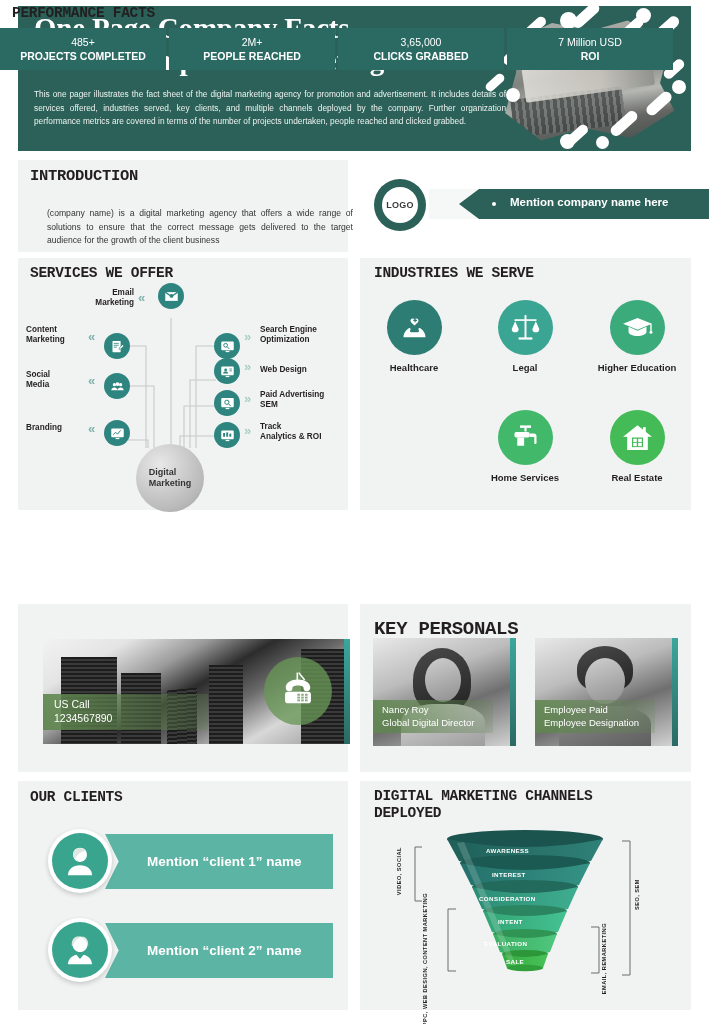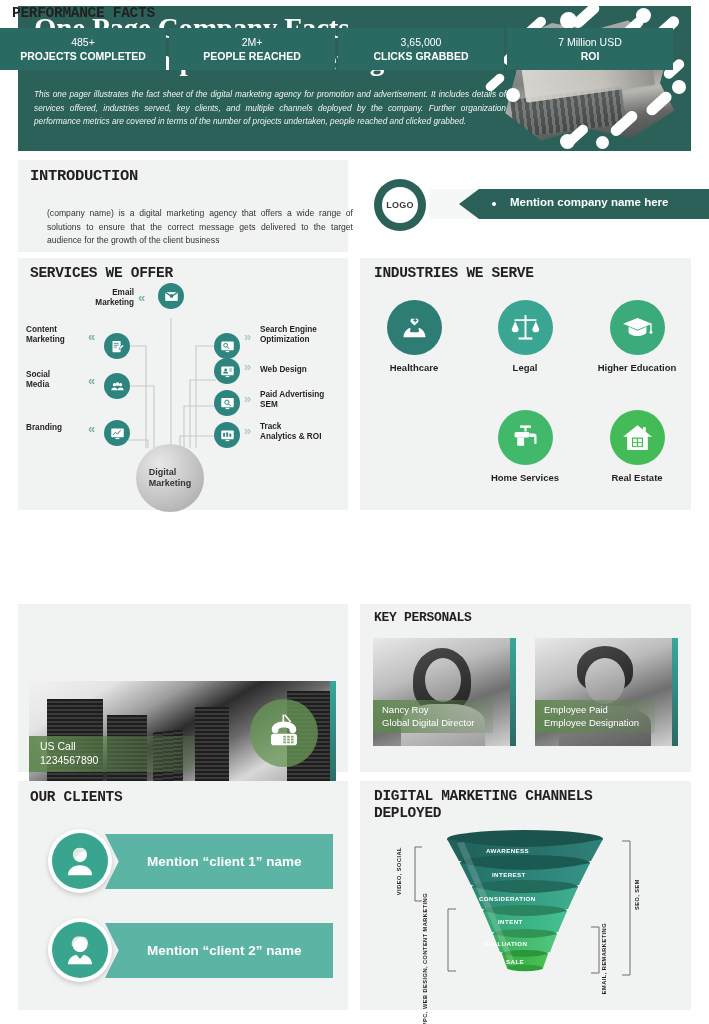--- a/index.html
+++ b/index.html
@@ -19,21 +19,21 @@
   }
   .header-title{
     position:absolute;left:16px;top:6px;width:470px;
     font-family:"Liberation Serif", serif;
     font-weight:bold;color:#ffffff;font-size:29px;line-height:1.12;
     letter-spacing:-0.2px;
   }
   .header-desc{
     position:absolute;left:16px;top:82px;width:472px;
     color:#eef3f1;font-size:8.3px;line-height:1.63;
-    font-style:italic;text-align:justify;
+    text-align:justify;
   }
   .header-art{
     position:absolute;right:0;top:0;width:215px;height:145px;overflow:hidden;
   }
   .photo-desk{
     position:absolute;left:22px;top:12px;width:180px;height:125px;
     background:
       linear-gradient(115deg,rgba(43,97,88,.30),rgba(43,97,88,.10)),
       linear-gradient(170deg,#d9d2cc 0%,#b9aca3 28%,#9d9088 45%,#cfc7c0 62%,#6d6762 78%,#3a4a46 100%);
     clip-path:polygon(12% 16%,30% 4%,52% 10%,72% 2%,96% 20%,90% 52%,98% 74%,74% 96%,48% 88%,24% 98%,4% 76%,10% 44%);
@@ -127,42 +127,41 @@
   .perf-cell{
     flex:1;background:#2b6a63;color:#fff;text-align:center;
     display:flex;flex-direction:column;align-items:center;justify-content:center;
   }
   .perf-num{font-size:10.5px;font-weight:normal;line-height:1.35;}
   .perf-cap{font-size:10.5px;font-weight:bold;line-height:1.35;}
 
   
   .contact{left:18px;top:604px;width:330px;height:168px;}
   .city{
-    position:absolute;left:11px;top:35px;width:307px;height:105px;
+    position:absolute;left:25px;top:35px;width:307px;height:105px;
     background:linear-gradient(150deg,#f2f2f2 0%,#e4e4e4 18%,#9b9b9b 34%,#2c2c2c 48%,#6a6a6a 62%,#d8d8d8 78%,#8f8f8f 100%);
     overflow:hidden;
-    margin-top:42px;
   }
   .city .bldg{position:absolute;background:repeating-linear-gradient(0deg,#1d1d1d 0 2px,#3a3a3a 2px 4px);}
   .city-edge{position:absolute;right:0;top:30px;width:6px;height:115px;background:linear-gradient(180deg,#3aa79c,#2b6a63);}
   .phone-circle{
     position:absolute;right:18px;top:18px;width:68px;height:68px;border-radius:50%;
     background:rgba(104,150,86,.78);display:flex;align-items:center;justify-content:center;
   }
   .phone-circle svg{width:42px;height:42px;fill:#fff;}
   .call-band{
     position:absolute;left:0;bottom:14px;width:165px;height:36px;
     background:linear-gradient(90deg,rgba(95,134,78,.92),rgba(95,134,78,.25));
     display:flex;flex-direction:column;justify-content:center;padding-left:11px;box-sizing:border-box;
   }
   .call-band span{color:#fff;font-size:10.5px;line-height:1.3;}
 
   
   .personals{left:360px;top:604px;width:331px;height:168px;}
-  .personals .sec-title{position:absolute;left:14px;top:6px;font-size:13px;}
+  .personals .sec-title{position:absolute;left:14px;top:14px;font-size:19px;}
   .person{position:absolute;top:34px;width:143px;height:108px;}
   .person-photo{
     position:absolute;left:0;top:0;width:137px;height:108px;overflow:hidden;
     background:linear-gradient(160deg,#e9e9e9,#bcbcbc 35%,#6f6f6f 62%,#d2d2d2 100%);
   }
   .person-edge{position:absolute;right:0;top:0;width:6px;height:108px;background:linear-gradient(180deg,#3aa79c,#2b6a63);}
   .face{position:absolute;border-radius:50%;background:linear-gradient(160deg,#cfcfcf,#8e8e8e);}
   .hair{position:absolute;border-radius:50% 50% 40% 40%;background:linear-gradient(160deg,#4a4a4a,#222);}
   .torso{position:absolute;border-radius:40% 40% 0 0;background:linear-gradient(160deg,#d8d8d8,#9a9a9a);}
   .person-band{

